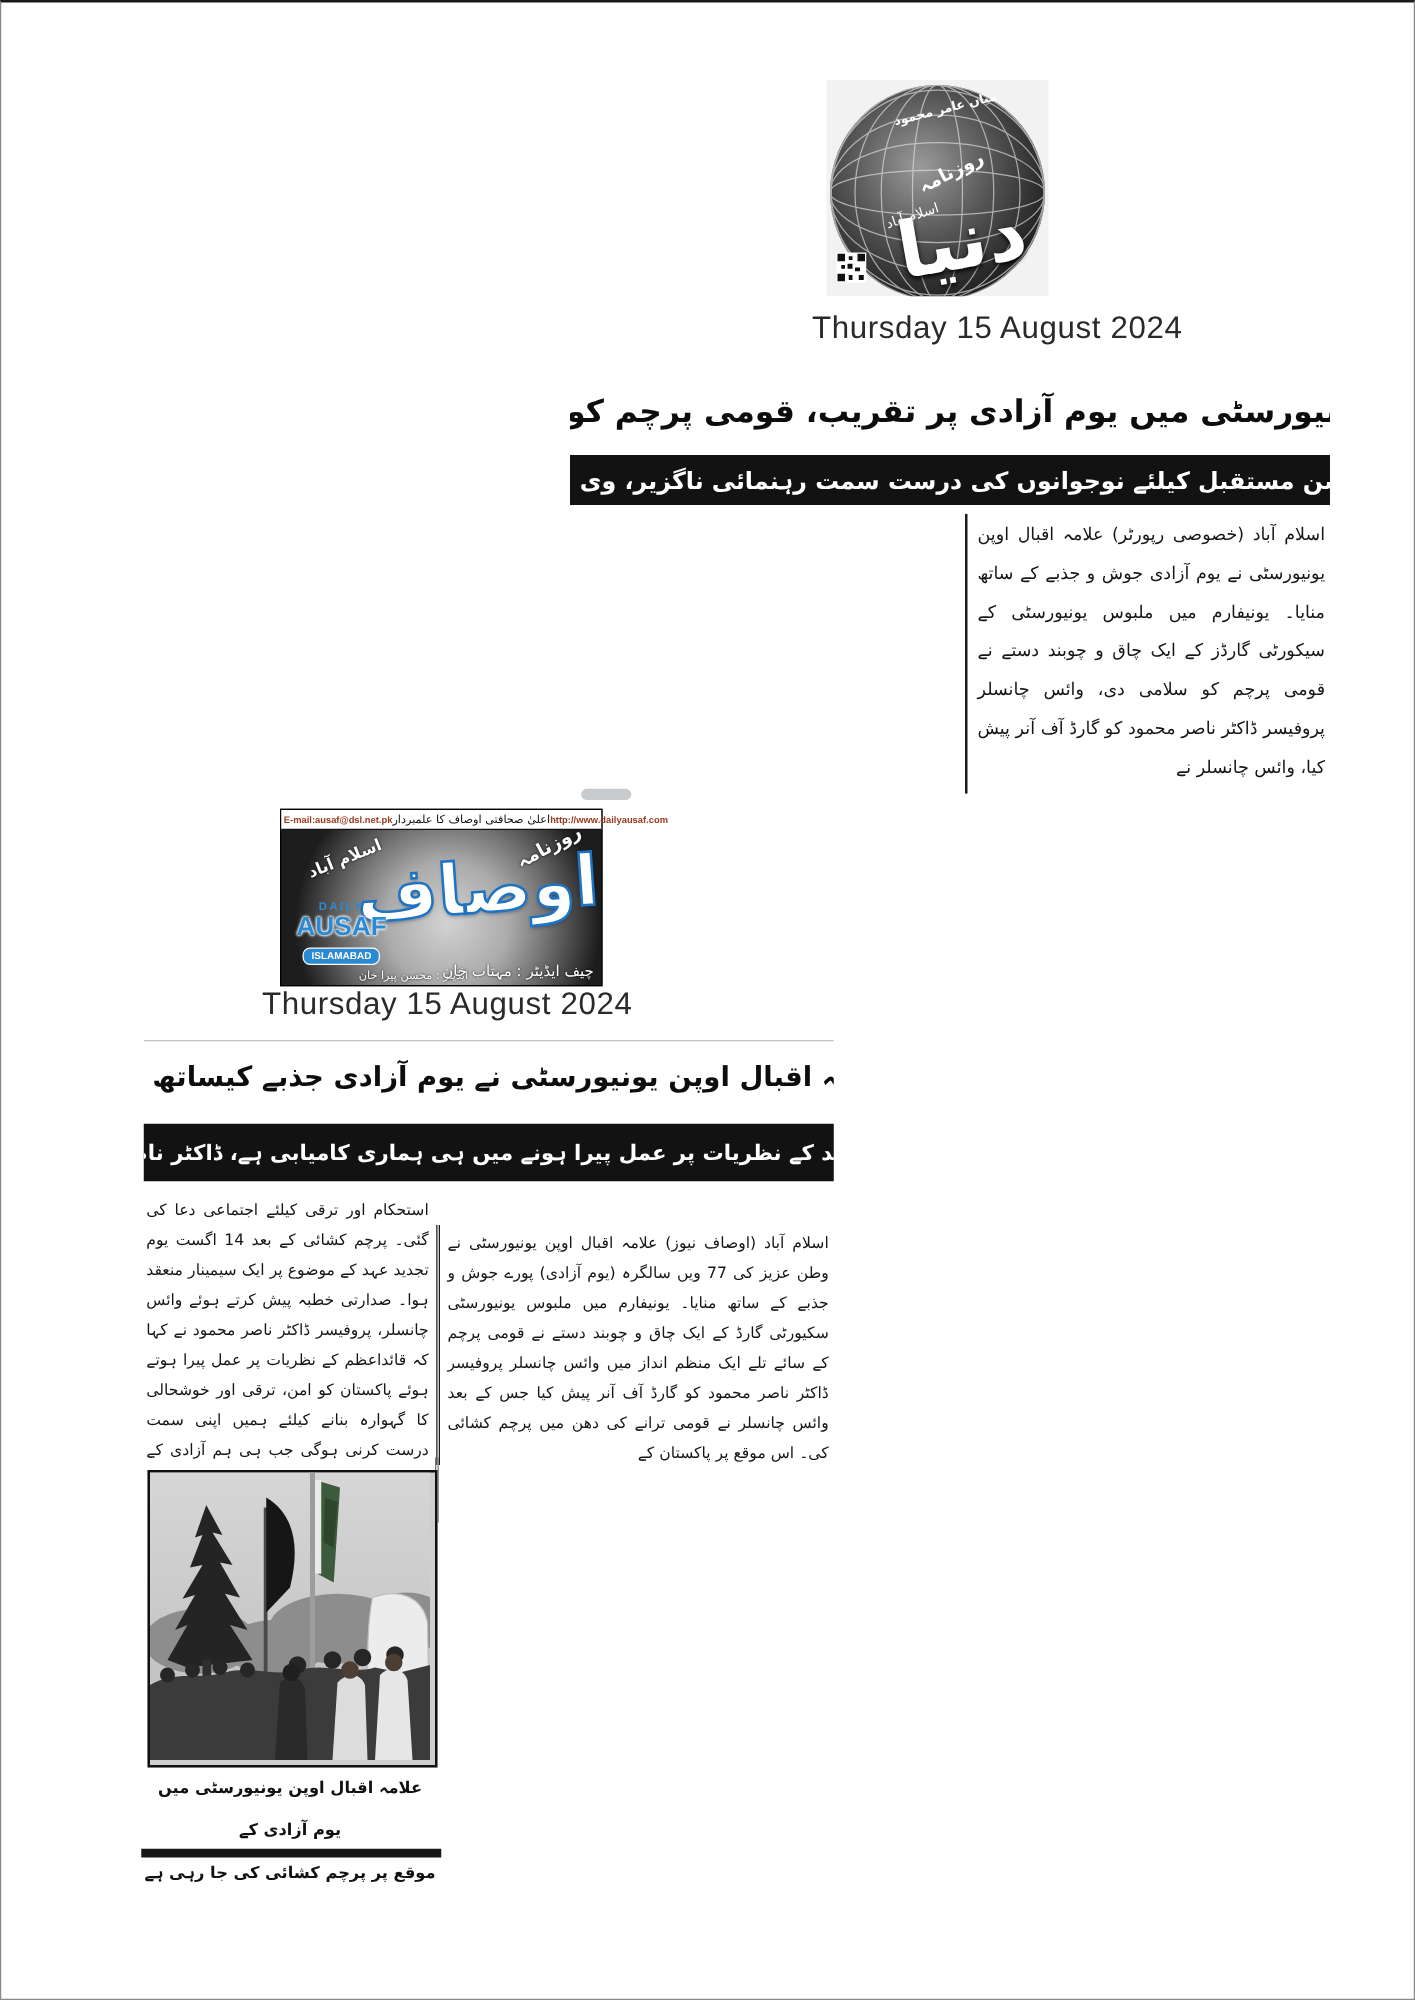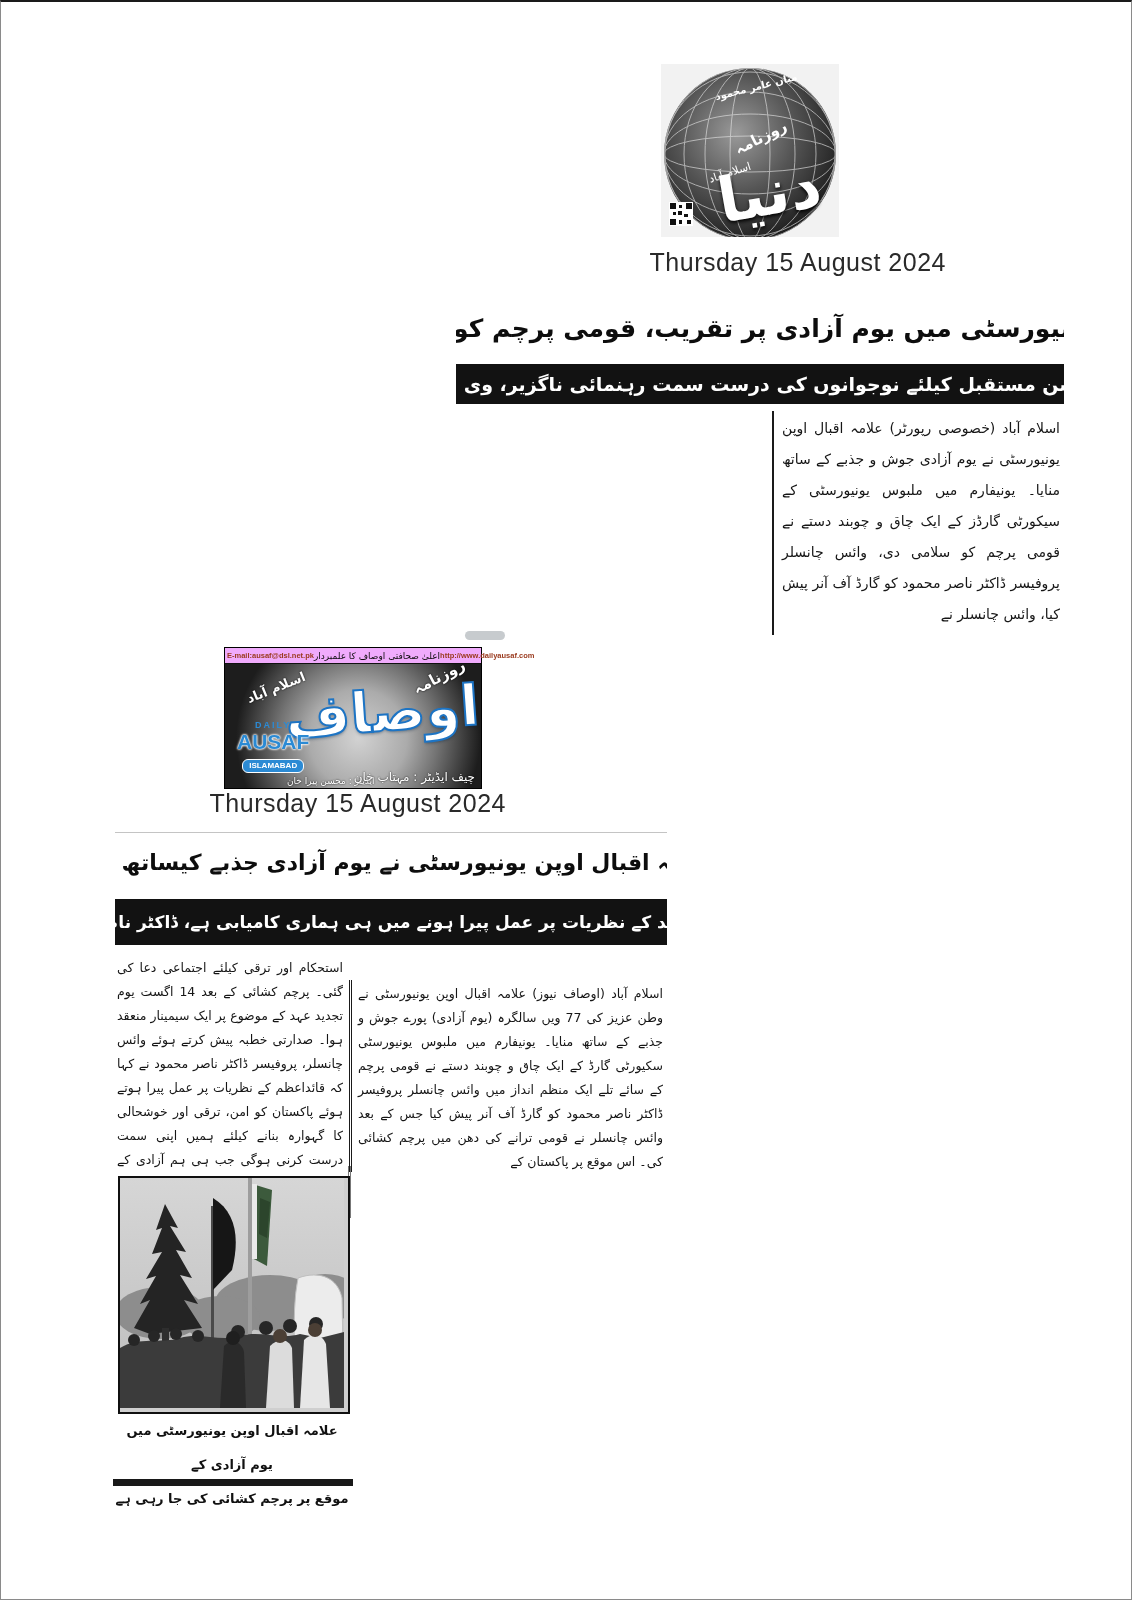--- a/index.html
+++ b/index.html
@@ -28,21 +28,21 @@
   .body-cols{display:flex;text-align:justify;color:#161616;overflow:hidden;}
   .body1{margin-top:7px;height:224px;font-size:14px;line-height:31px;}
   .body1 .col-first{width:292px;padding:2px 4px 0 8px;border-left:2px solid #1a1a1a;box-sizing:border-box;}
   .body1 .col-second{flex:1;padding:2px 8px 0 4px;}
   
   .masthead{
     left:223px;top:645px;width:258px;height:142px;background:#0d0d0d;
     border:1px solid #000;box-sizing:border-box;
   }
   .m-strip{
-    height:16px;background:#f0abfc;border-bottom:1px solid #111;
+    height:16px;background:#ffffff;border-bottom:1px solid #111;
     display:flex;align-items:center;justify-content:space-between;padding:0 2px;box-sizing:border-box;
   }
   .m-link{font-size:7.5px;color:#9a3a1e;font-weight:bold;white-space:nowrap;}
   .m-slogan{font-size:9px;color:#0d0d0d;font-weight:normal;white-space:nowrap;}
   .m-main{
     position:relative;height:124px;overflow:hidden;
     background:radial-gradient(circle at 52% 60%, #d2d2d2 0%, #ababab 32%, #737373 52%, #1d1d1d 80%);
   }
   .m-city{left:20px;top:16px;font-size:13px;font-weight:bold;color:#fff;
     transform:rotate(-22deg);text-shadow:0 0 2px #000;}

